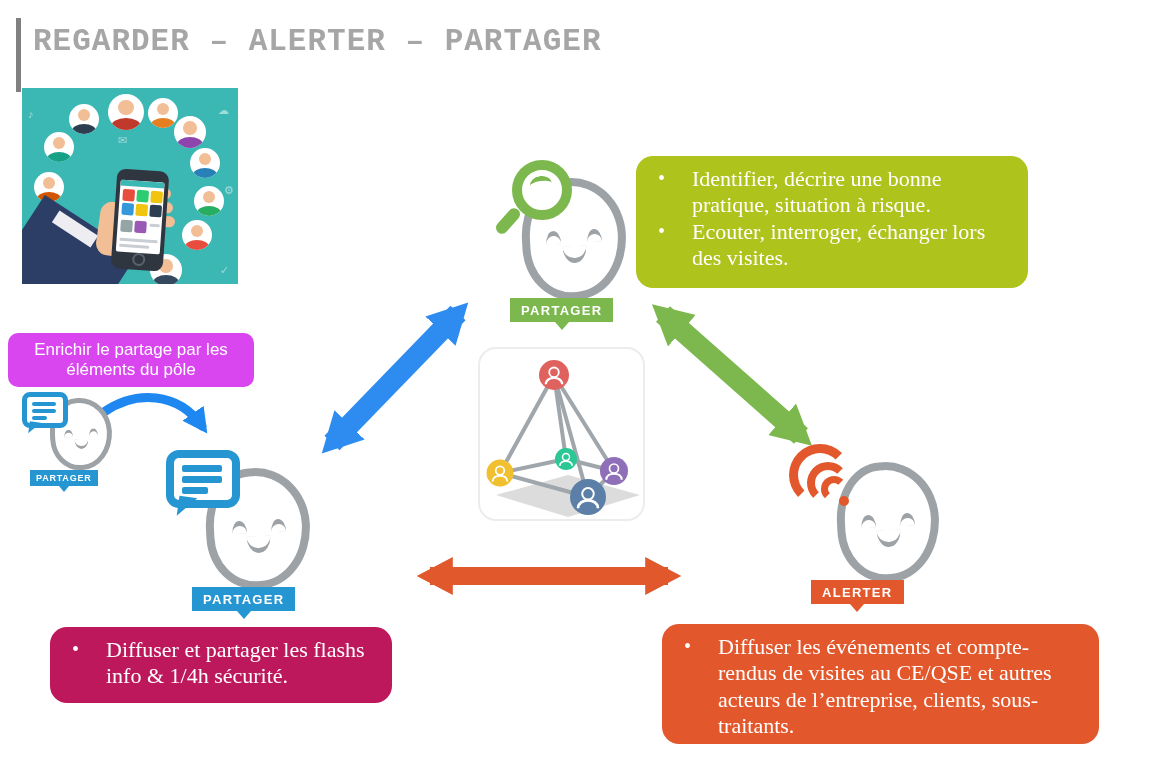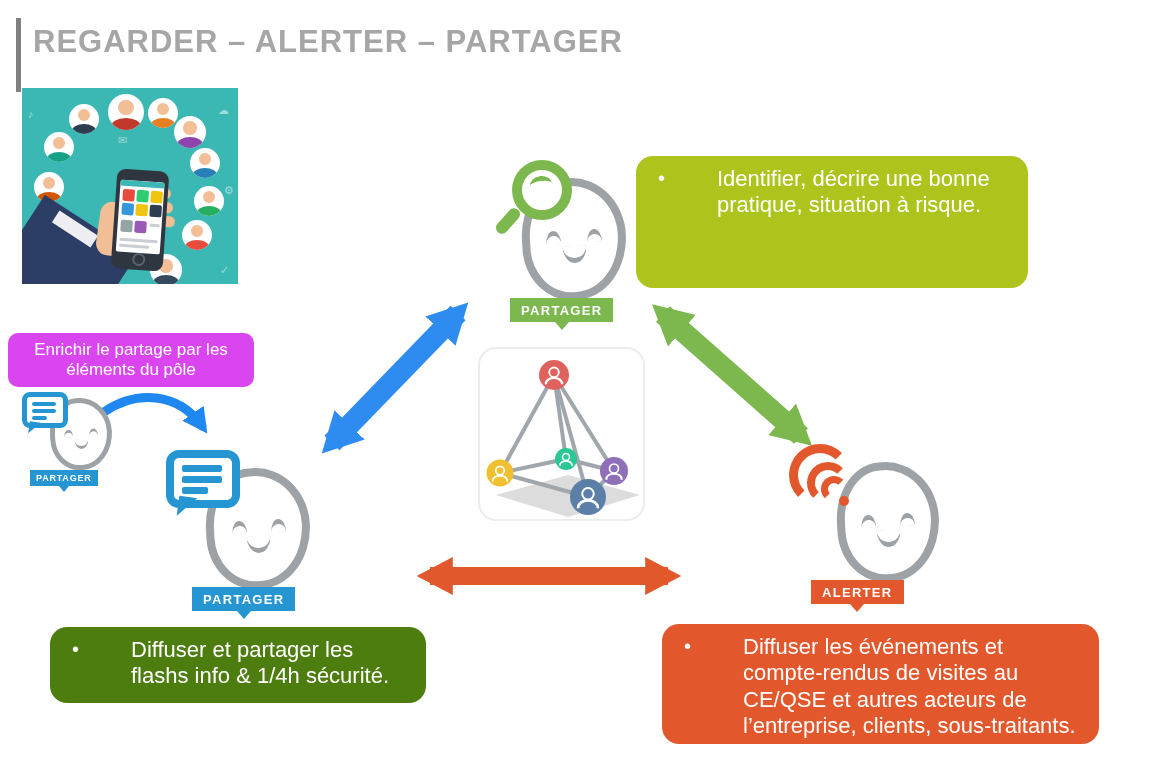--- a/index.html
+++ b/index.html
@@ -67,39 +67,39 @@
   .wave{position:absolute;right:0;bottom:0;border-radius:50%;border-style:solid;
         border-color:#E2572B transparent transparent #E2572B;}
   .w1{width:44px;height:44px;border-width:9px;}
   .w2{width:26px;height:26px;border-width:8px;}
   .w3{width:12px;height:12px;border-width:7px;}
   .wdot{position:absolute;right:0;bottom:0;width:10px;height:10px;background:#E2572B;border-radius:50%;}
 
   
   .callout{position:absolute;border-radius:17px;color:#fff;}
   .callout ul{margin:0;padding:10px 14px 0 0;list-style:none;}
-  .callout li{position:relative;padding-left:81px;font-size:22px;line-height:1.2;}
+  .callout li{position:relative;padding-left:56px;font-size:22px;line-height:1.2;font-family:Liberation Serif, serif;}
   .callout li::before{content:"\2022";position:absolute;left:22px;top:0;font-size:20px;}
   .enrichir{position:absolute;left:8px;top:333px;width:246px;height:54px;border-radius:10px;color:#fff;
             display:flex;align-items:center;justify-content:center;text-align:center;font-size:17px;line-height:1.15;padding:0 10px;box-sizing:border-box;}
 
   
   .arrow-svg{position:absolute;overflow:visible;}
 
   
   .pyramid-card{position:absolute;left:478px;top:347px;width:167px;height:174px;background:#fff;
                 border:2px solid #ECECEC;border-radius:18px;box-sizing:border-box;}
 </style>
 </head>
 <body>
 
 <div class="slide">
 
   <div class="accent-bar"></div>
-  <div class="title" style="color: rgb(166, 166, 166);">REGARDER – ALERTER – PARTAGER</div>
+  <div class="title" style="color: rgb(166, 166, 166); font-family: Liberation Mono, monospace;">REGARDER – ALERTER – PARTAGER</div>
 
   <div class="ill" style="background: rgb(60, 184, 180);">
     <span class="av" style="left:86px;top:6px;width:36px;height:36px;">
         <span class="av-head"></span>
         <span class="av-body" style="background:#C0392B;"></span>
       </span>
     <span class="av" style="left:47px;top:16px;width:30px;height:30px;">
         <span class="av-head"></span>
         <span class="av-body" style="background:#2C3E50;"></span>
       </span>
@@ -252,20 +252,21 @@
           <span class="mag-shine"></span>
         </span>
       <span class="mag-handle"></span>
     </div>
     <span class="tag" style="left: 12px; top: 138px; background: rgb(124, 184, 78); --tc: #7CB84E;">PARTAGER</span>
   </div>
 
   <div class="callout" style="left: 636px; top: 156px; width: 392px; height: 132px; background: rgb(174, 195, 28);">
     <ul>
         <li>Identifier, décrire une bonne pratique, situation à risque.</li>
+        <li>Ecouter, interroger, échanger lors des visites.</li>
       </ul>
   </div>
 
   <div class="actor" style="left:22px;top:390px;width:100px;height:110px;">
     <div class="head sm" style="left:28px;top:8px;width:52px;height:62px;">
       <span class="eye" style="left:9px;top:26px;"></span>
       <span class="eye" style="right:9px;top:26px;"></span>
       <span class="smile" style="top:36px;"></span>
     </div>
     <div class="bubble sm" style="left:0;top:2px;width:36px;height:26px;">
@@ -300,21 +301,21 @@
     </div>
     <div class="waves" style="left:0;top:2px;">
       <span class="wave w1" style="right:8px;bottom:8px;"></span>
       <span class="wave w2" style="right:10px;bottom:10px;"></span>
       <span class="wave w3" style="right:12px;bottom:12px;"></span>
       <span class="wdot" style="right:10px;bottom:8px;"></span>
     </div>
     <span class="tag" style="left: 18px; top: 130px; background: rgb(226, 87, 43); --tc: #E2572B;">ALERTER</span>
   </div>
 
-  <div class="callout" style="left: 50px; top: 627px; width: 376px; height: 76px; background: #4d7c0f;">
+  <div class="callout" style="left: 50px; top: 627px; width: 342px; height: 76px; background: #be185d;">
     <ul>
         <li>Diffuser et partager les flashs info &amp; 1/4h sécurité.</li>
       </ul>
   </div>
 
   <div class="callout" style="left: 662px; top: 624px; width: 437px; height: 120px; background: rgb(226, 87, 43);">
     <ul>
         <li>Diffuser les événements et compte-rendus de visites au CE/QSE et autres acteurs de l’entreprise, clients, sous-traitants.</li>
       </ul>
   </div>

